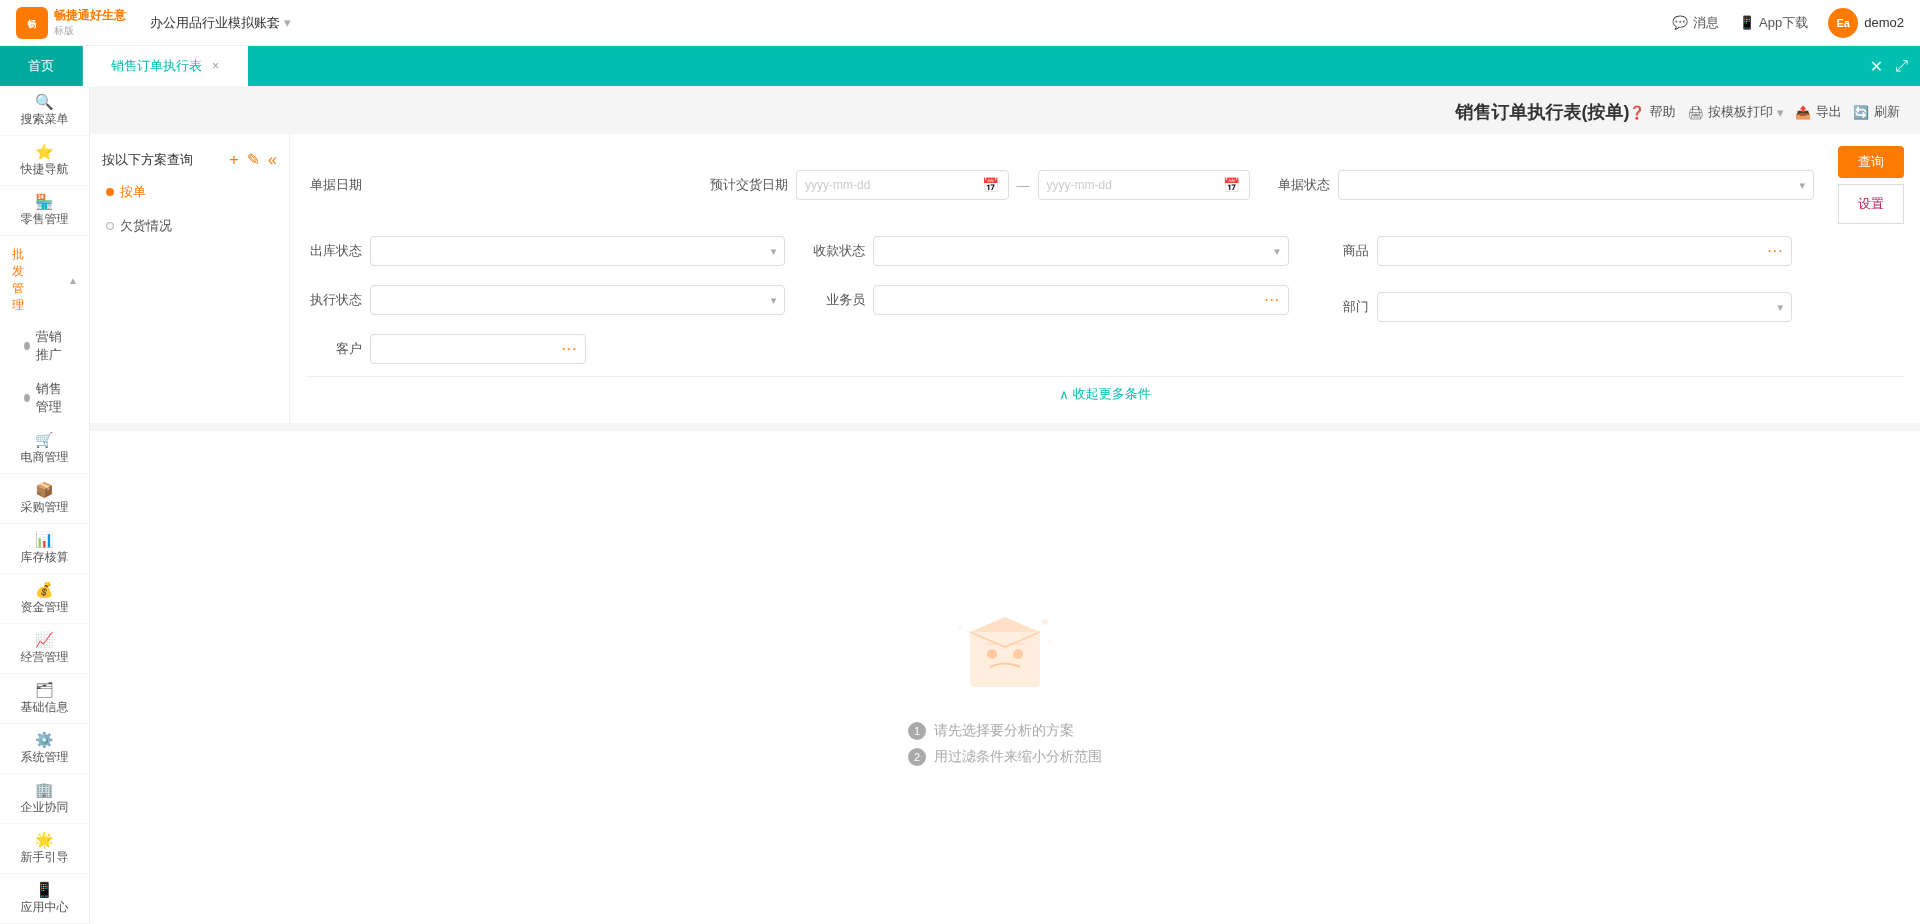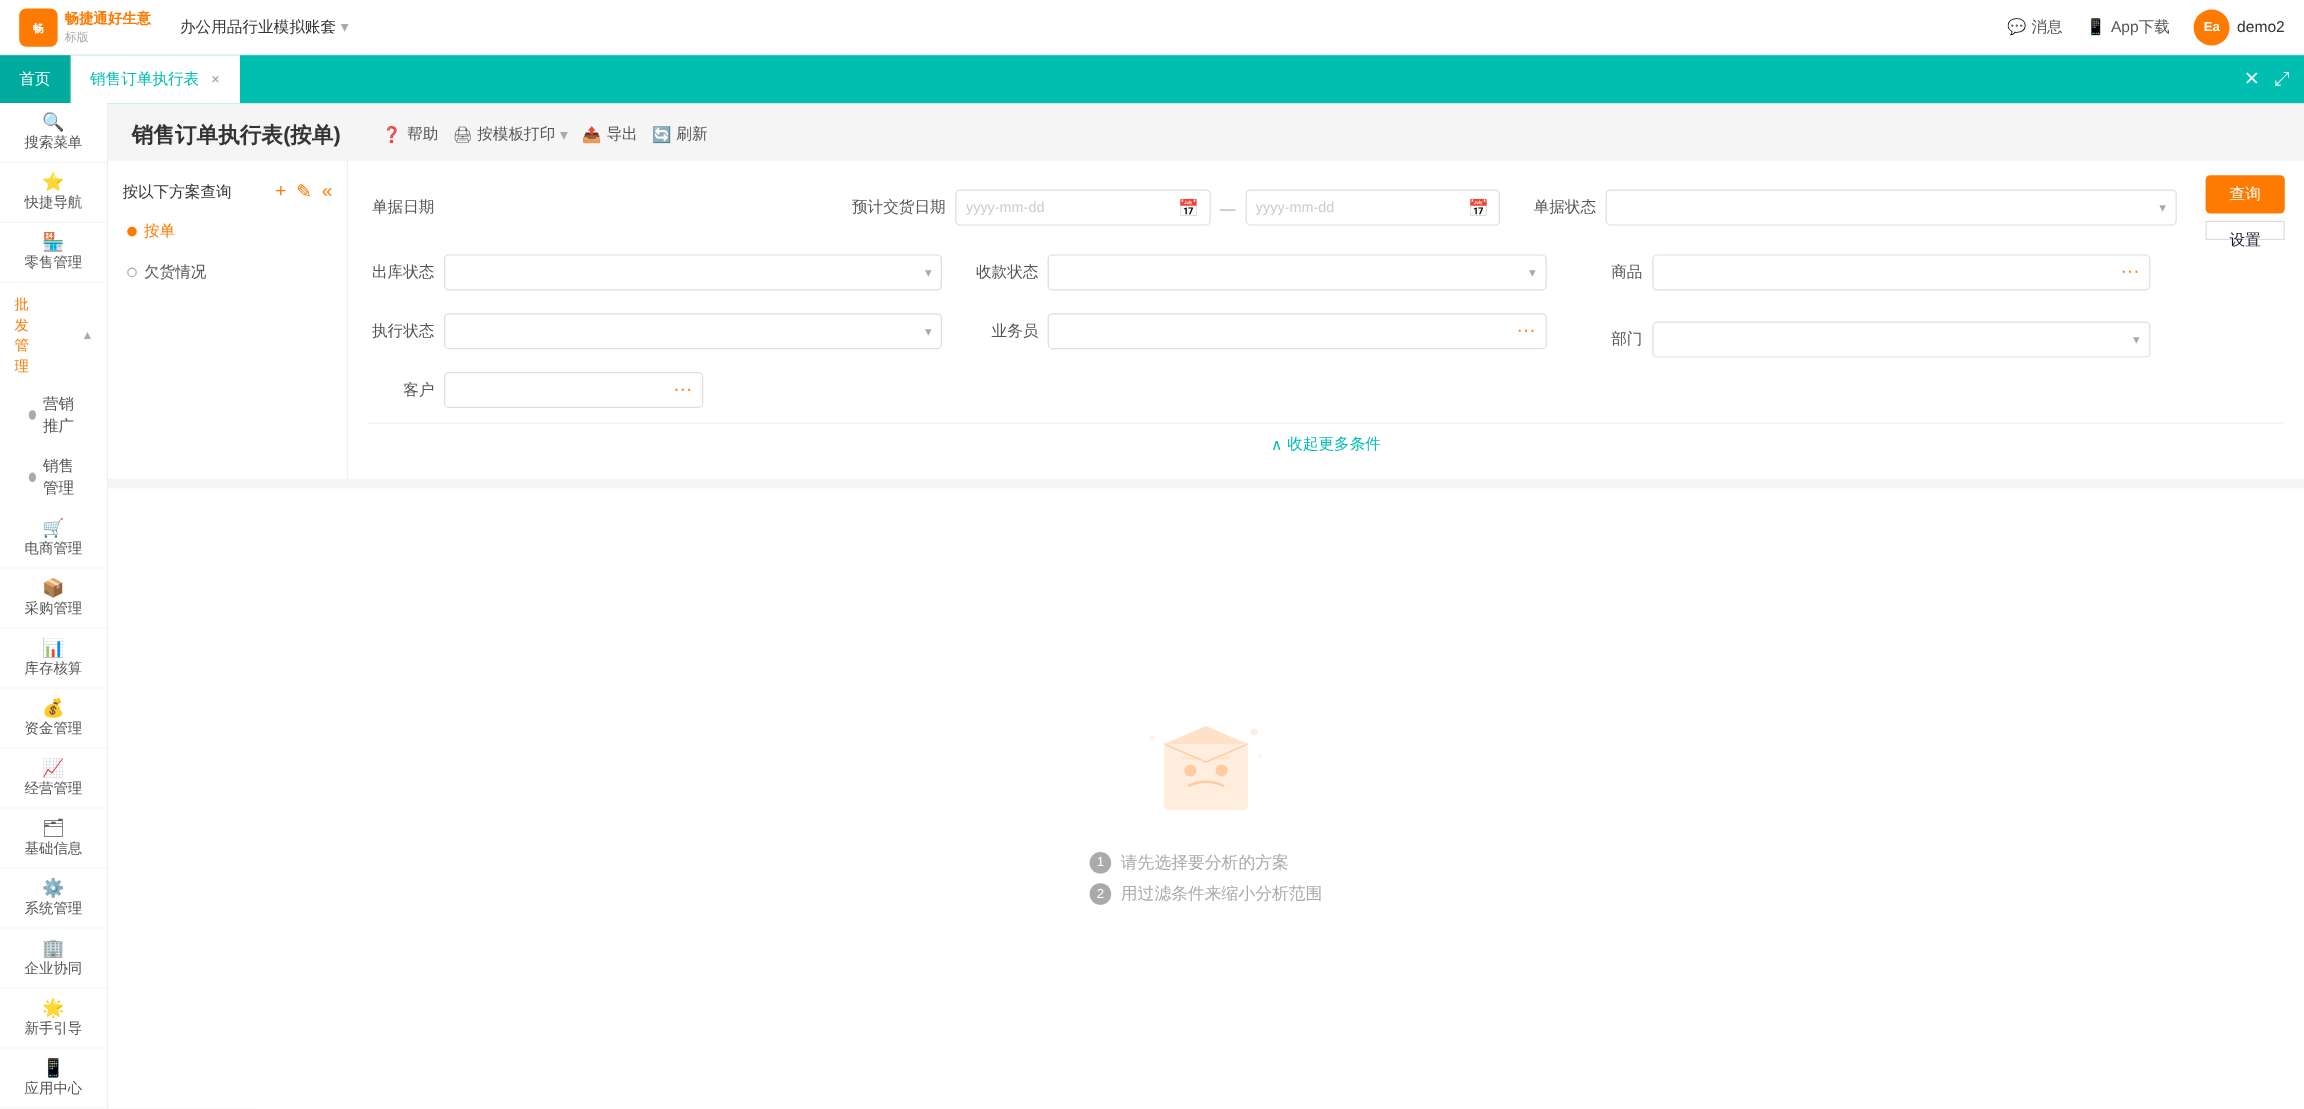--- a/index.html
+++ b/index.html
@@ -30,21 +30,21 @@
       height: 40px;
       background: #00bfb0;
       display: flex;
       align-items: stretch;
       flex-shrink: 0;
       position: relative;
     }
     .tab-item {
       display: flex;
       align-items: center;
-      padding: 0 16px;
+      padding: 0 28px;
       cursor: pointer;
       font-size: 13px;
       color: rgba(255,255,255,0.8);
       gap: 6px;
       border-right: 1px solid rgba(255,255,255,0.2);
     }
     .tab-item.home-tab {
       background: rgba(0,0,0,0.1);
       color: #fff;
     }
@@ -105,24 +105,23 @@
       overflow: auto;
       background: #f5f5f5;
       display: flex;
       flex-direction: column;
     }
 
     
     .page-header {
       display: flex;
       align-items: center;
-      justify-content: flex-start;
+      justify-content: flex-end;
       padding: 14px 20px 10px;
       background: #f5f5f5;
-      gap: 35px;
     }
     .page-title { font-size: 18px; font-weight: 600; color: #333; }
     .page-actions { display: flex; align-items: center; gap: 12px; }
     .page-action-btn {
       display: flex;
       align-items: center;
       gap: 4px;
       font-size: 13px;
       color: #555;
       cursor: pointer;
@@ -237,27 +236,27 @@
       color: #fff;
       border: none;
       border-radius: 4px;
       padding: 6px 20px;
       font-size: 13px;
       cursor: pointer;
       height: 32px;
     }
     .action-btn-secondary {
       background: #fff;
-      color: #0f172a;
+      color: #be185d;
       border: 1px solid #ddd;
       border-radius: 0;
       padding: 6px 16px;
       font-size: 13px;
       cursor: pointer;
-      height: 16px;
+      height: 40px;
     }
 
     
     .empty-state {
       flex: 1;
       display: flex;
       flex-direction: column;
       align-items: center;
       justify-content: center;
       padding: 60px 20px;

